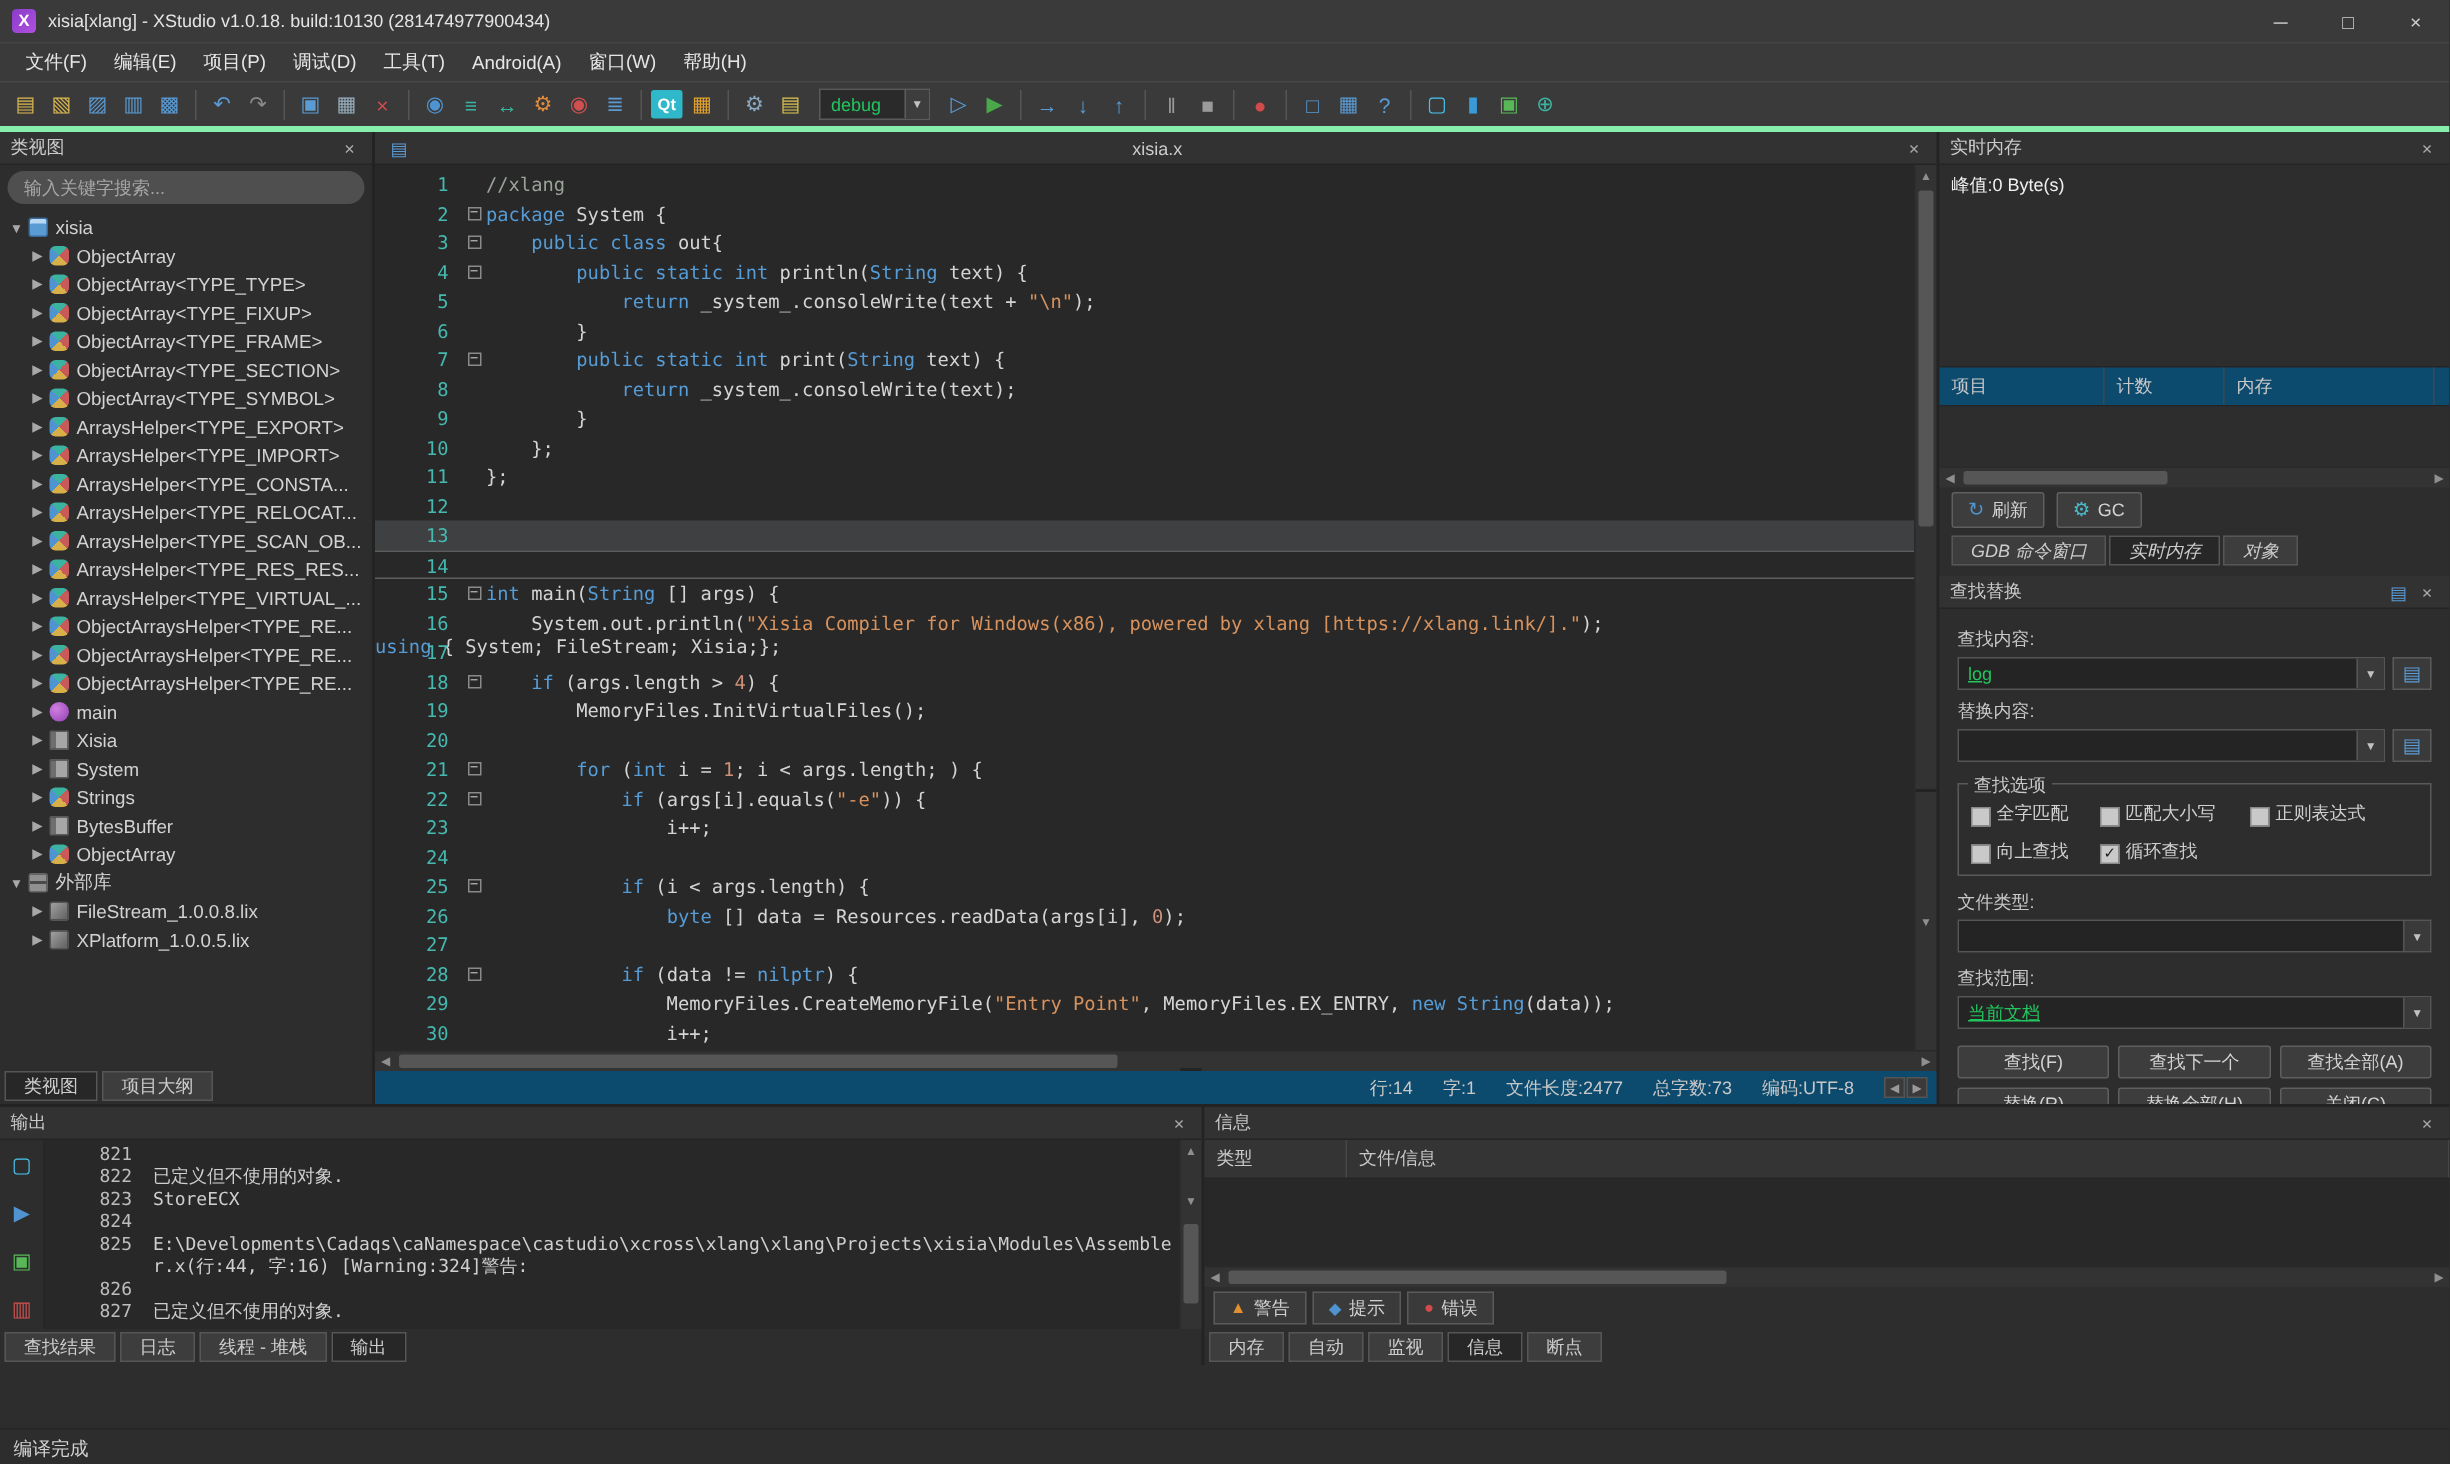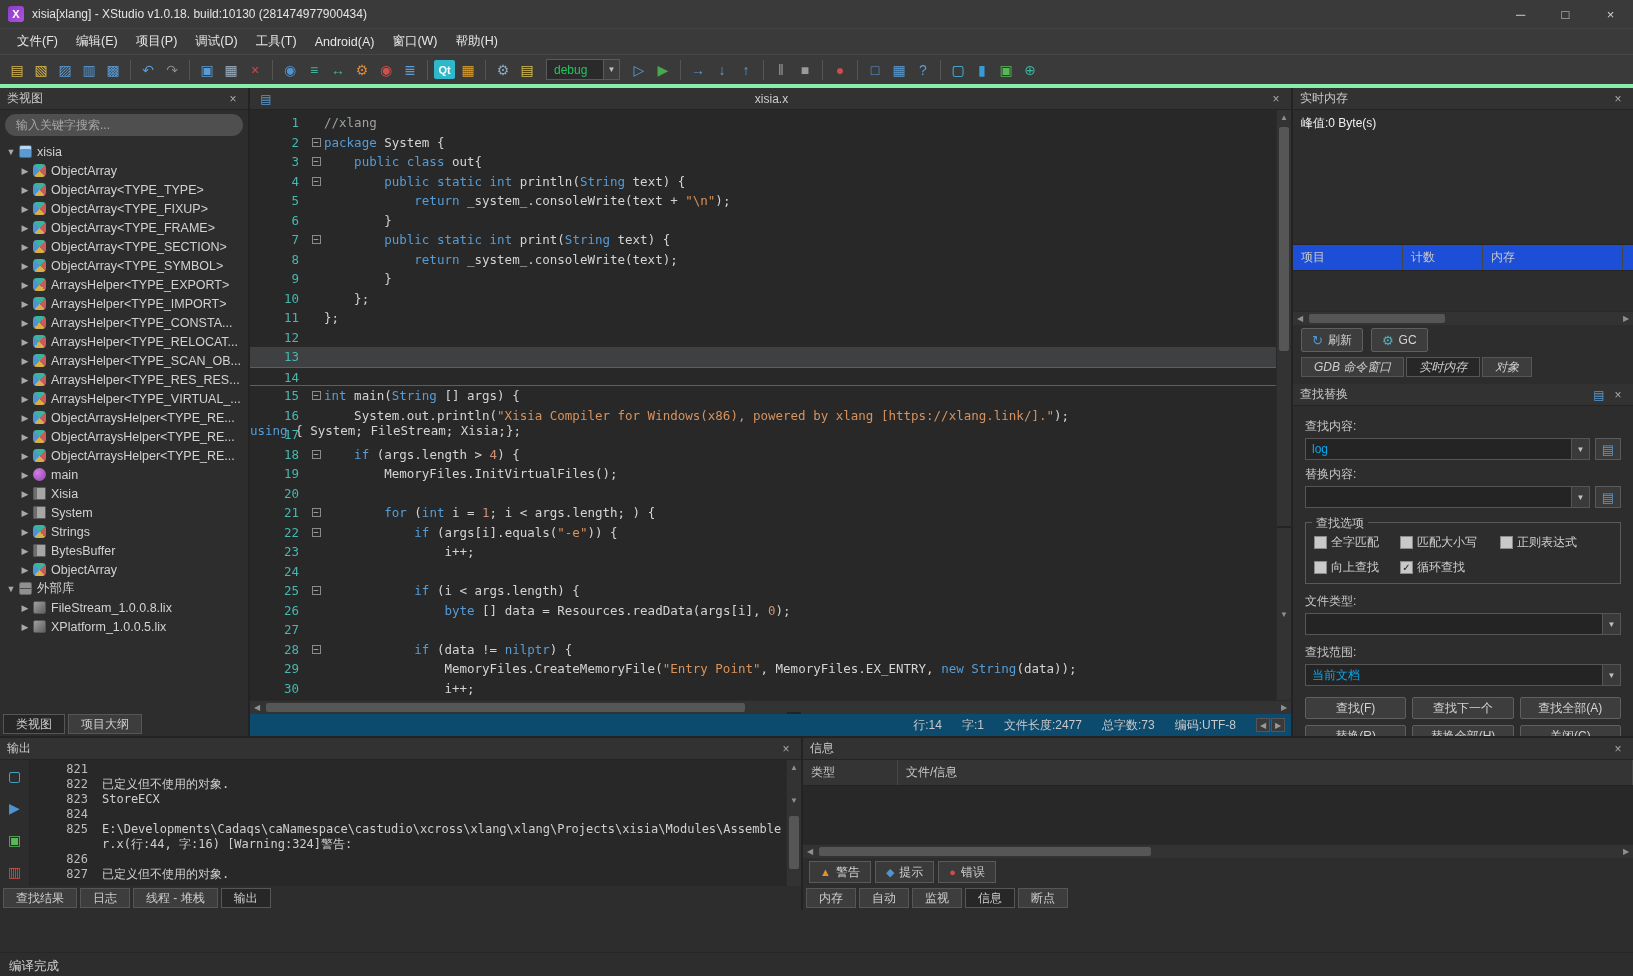--- a/index.html
+++ b/index.html
@@ -70,40 +70,40 @@
   .hs-arrow.right { position:absolute; right:0; }
   .hs-thumb { position:absolute; top:2px; bottom:2px; background:#565656; border-radius:2px; }
   .editor-statusbar { height:22px; flex:0 0 22px; background:#0c4a6e; display:flex; align-items:center; justify-content:flex-end; gap:20px; padding-right:6px; font-size:12px; color:#c8c8c8; }
   .status-nav { display:flex; gap:1px; }
   .status-nav span { width:14px; height:14px; background:#3a3a3a; border:1px solid #555; color:#999; font-size:8px; display:flex; align-items:center; justify-content:center; }
 
   
   .right-panel { width:340px; flex:0 0 340px; display:flex; flex-direction:column; background:#2d2d2d; font-size:12px; }
   .peak-row { flex:0 0 24px; padding:5px 8px 0; color:#f0f0f0; }
   .mem-spacer { flex:0 0 110px; }
-  .mem-cols { flex:0 0 24px; display:flex; background:#1d4ed8; border-top:1px solid #242424; border-bottom:1px solid #242424; }
+  .mem-cols { flex:0 0 24px; display:flex; background:#0c4a6e; border-top:1px solid #242424; border-bottom:1px solid #242424; }
   .mem-col { padding:4px 8px; color:#c8c8c8; border-right:1px solid #464646; }
   .mem-rows { flex:0 0 40px; background:#2d2d2d; }
   .mem-actions { flex:0 0 30px; display:flex; gap:8px; padding:3px 8px; align-items:center; }
   .btn { height:24px; background:#3d3d3d; border:1px solid #5f5f5f; border-radius:2px; color:#d4d4d4; font-size:12px; display:flex; align-items:center; justify-content:center; padding:0 10px; gap:5px; }
   .btn .ico { font-size:13px; }
   .mem-tabs { flex:0 0 24px; display:flex; gap:2px; padding:1px 8px; align-items:center;font-style:italic; }
   .rp-gap { flex:0 0 5px; }
   .find-form { flex:1 1 auto; padding:6px 12px 0; overflow:hidden; }
   .fr-label { font-size:12px; color:#c8c8c8; margin-top:6px; }
   .fr-row { display:flex; gap:5px; margin-top:3px; align-items:center; }
   .fr-combo { flex:1; height:22px; background:#242424; border:1px solid #555; display:flex; align-items:center; }
-  .fr-combo .val { flex:1; padding:0 6px; color:#0ea5e9; }
+  .fr-combo .val { flex:1; padding:0 6px; color:#22c55e;text-decoration:underline; }
   .fr-combo .dd { width:18px; height:100%; background:#3a3a3a; border-left:1px solid #555; display:flex; align-items:center; justify-content:center; color:#c0c0c0; font-size:8px; }
   .fr-side-btn { width:26px; height:22px; flex:0 0 26px; background:#3a3a3a; border:1px solid #5a5a5a; display:flex; align-items:center; justify-content:center; font-size:13px; }
   .fr-group { border:1px solid #5a5a5a; margin-top:14px; padding:9px 8px 7px; position:relative; }
   .fr-group-title { position:absolute; top:-8px; left:6px; background:#2d2d2d; padding:0 4px; color:#c8c8c8; }
   .cb-row { display:flex; margin-top:2px; }
   .cb-row .cb-wrap:nth-child(1){ width:86px; } .cb-row .cb-wrap:nth-child(2){ width:100px; }
-  .cb-wrap { display:flex; align-items:center; gap:4px; color:#d0d0d0; }
+  .cb-wrap { display:flex; align-items:flex-end; gap:4px; color:#d0d0d0; }
   .cb { width:13px; height:13px; background:#c9c9c9; border:1px solid #8a8a8a; display:flex; align-items:center; justify-content:center; font-size:10px; color:#1b1b1b; }
   .btn-row { display:flex; gap:6px; margin-top:11px; }
   .btn-row .btn { flex:1; height:22px; padding:0 4px; }
 
   
   .bottom { height:174px; flex:0 0 174px; display:flex; border-top:2px solid #232323; }
   .output-panel { width:803px; flex:0 0 803px; display:flex; flex-direction:column; border-right:2px solid #232323; background:#2d2d2d; }
   .op-body { flex:1 1 auto; display:flex; min-height:0; background:#282828; }
   .out-icons { width:30px; flex:0 0 30px; background:#2d2d2d; border-right:1px solid #242424; display:flex; flex-direction:column; align-items:center; padding-top:6px; gap:12px; }
   .out-ico { width:20px; height:20px; display:flex; align-items:center; justify-content:center; font-size:14px; }

